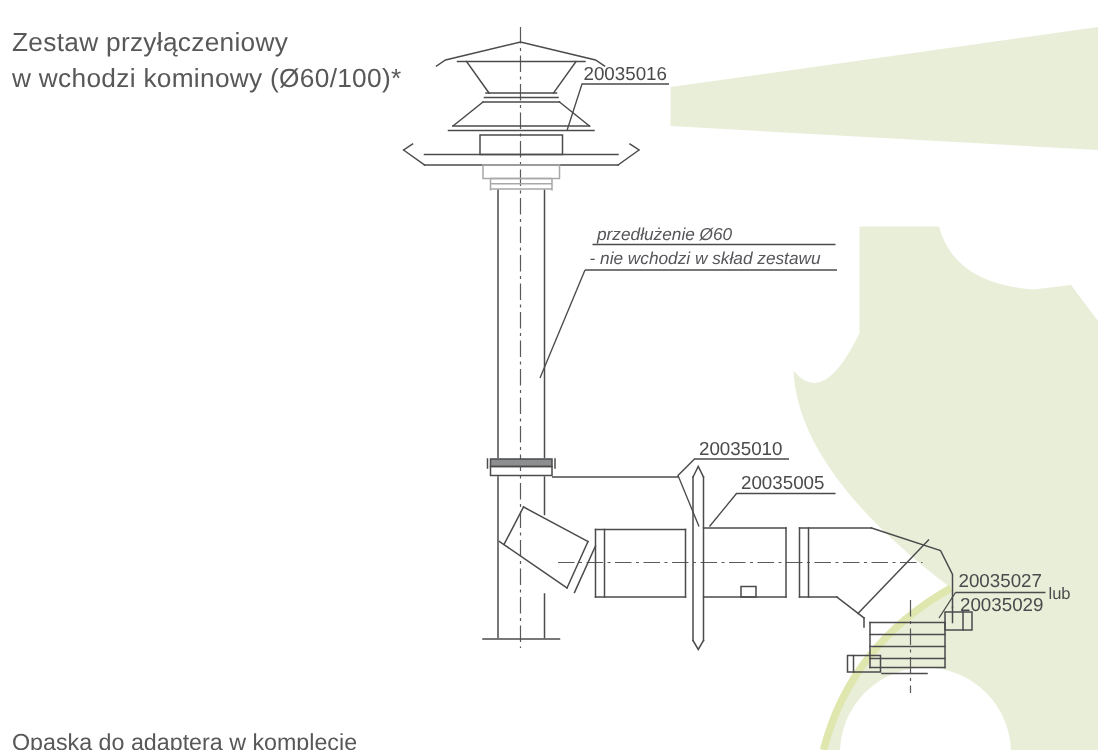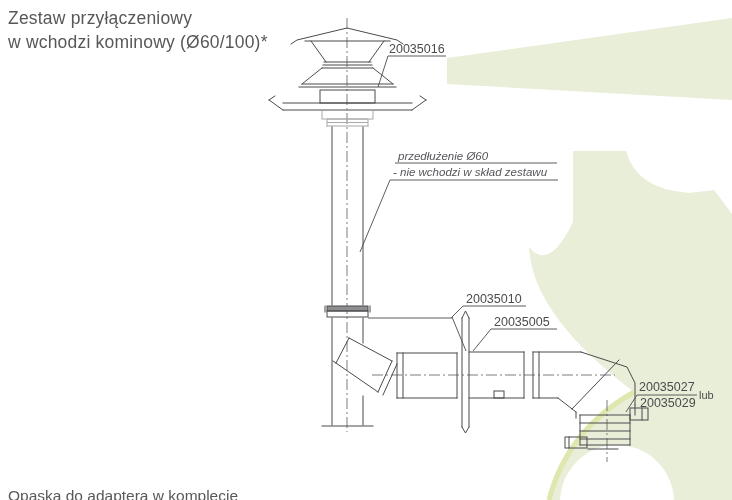--- a/index.html
+++ b/index.html
@@ -2,21 +2,21 @@
 <html><head>
 <meta charset="utf-8">
 <style>
   html,body{margin:0;padding:0;background:#ffffff;}
   .stage{
     position:relative;width:732px;height:500px;overflow:hidden;
     background:#ffffff;font-family:"Liberation Sans", sans-serif;
   }
   .stage svg{position:absolute;left:0;top:0;}
   .title-block{
-    position:absolute;left:8px;top:6px;z-index:3;
+    position:absolute;left:8px;top:16px;z-index:3;
     color:#58585a;font-size:17.5px;line-height:24px;letter-spacing:0.2px;
   }
   .footer-note{
     position:absolute;left:8px;top:470px;z-index:3;
     color:#58585a;font-size:15.5px;margin-top:17px;
   }
   .lbl{fill:#4b4b4d;font-size:12.5px;font-family:"Liberation Sans",sans-serif;}
   .lbl-small{fill:#4b4b4d;font-size:11px;font-family:"Liberation Sans",sans-serif;}
   .note{fill:#55555a;font-size:11.5px;font-style:italic;font-family:"Liberation Sans",sans-serif;}
   .ln{stroke:#4b4b4d;stroke-width:1;fill:none;stroke-linecap:square;}

